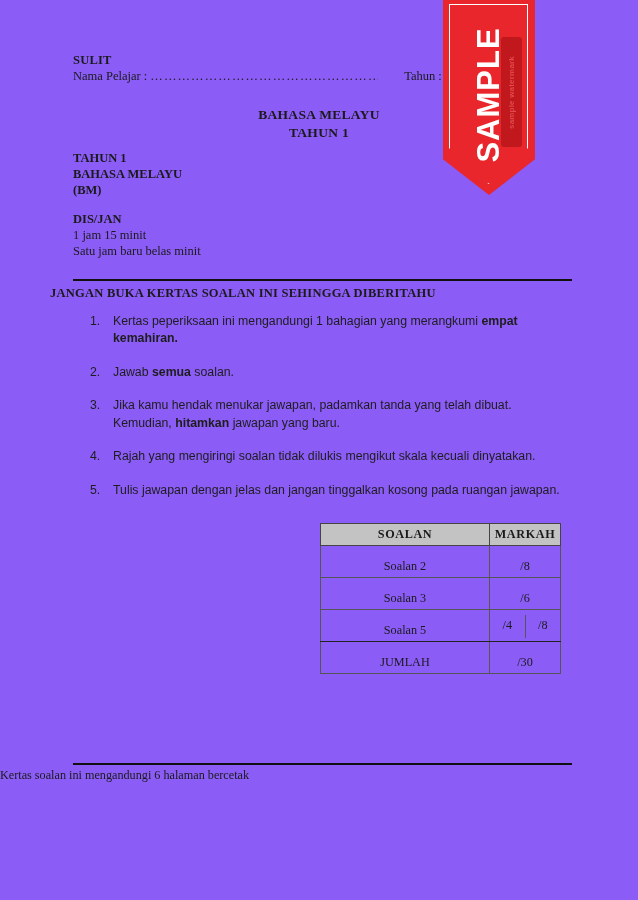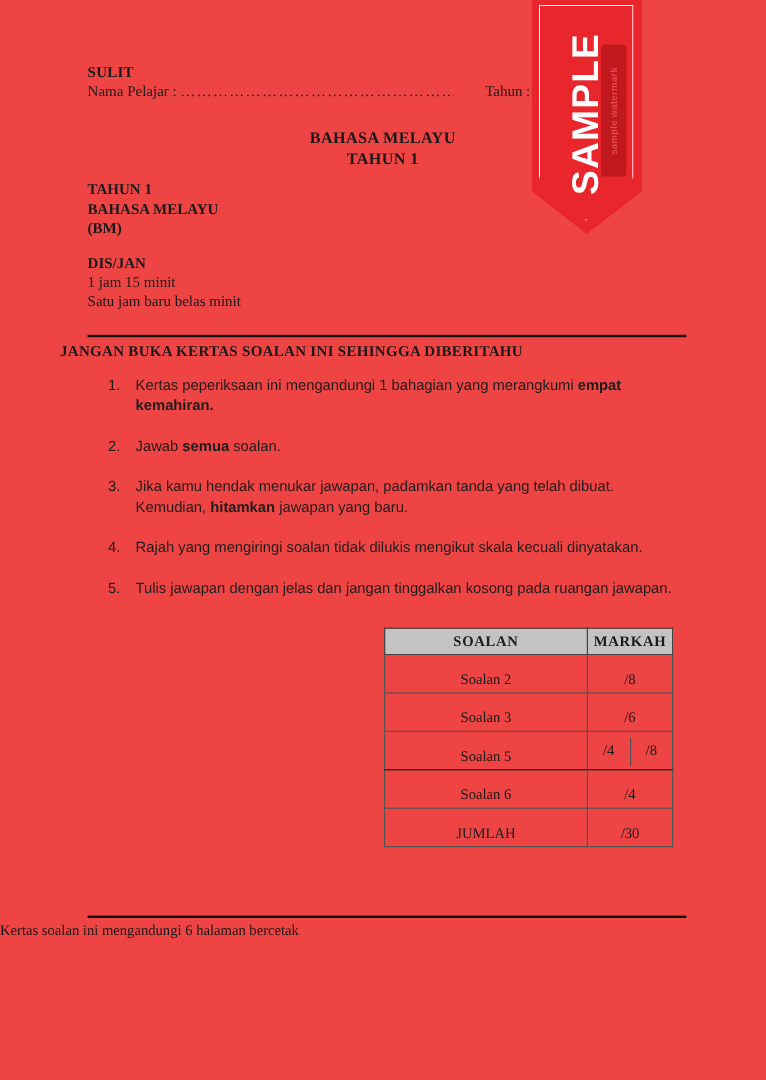--- a/index.html
+++ b/index.html
@@ -13,21 +13,21 @@
     position: relative;
     overflow: hidden;
     font-family: "Liberation Serif", serif;
     color: #1a1a1a;
     -webkit-font-smoothing: antialiased;
   }
 
   .page {
     position: absolute;
     inset: 0;
-    background: #ef4444;
+    background: #8b5cf6;
   }
 
   
   .hdr-sulit {
     position: absolute;
     left: 73px;
     top: 53px;
     font-size: 12.5px;
     font-weight: bold;
     letter-spacing: 0.2px;
@@ -351,24 +351,20 @@
           <tr class="row-s5">
             <td>Soalan 5</td>
             <td class="split">
               <div class="split-inner">
                 <div class="sc">/4</div>
                 <div class="sc">/8</div>
               </div>
             </td>
           </tr>
           <tr>
-            <td>Soalan 6</td>
-            <td>/4</td>
-          </tr>
-          <tr>
             <td>JUMLAH</td>
             <td>/30</td>
           </tr>
         </tbody>
     </table>
   </div>
 
   <div class="rule-bottom"></div>
 
   <div class="footer-note">Kertas soalan ini mengandungi 6 halaman bercetak</div>

